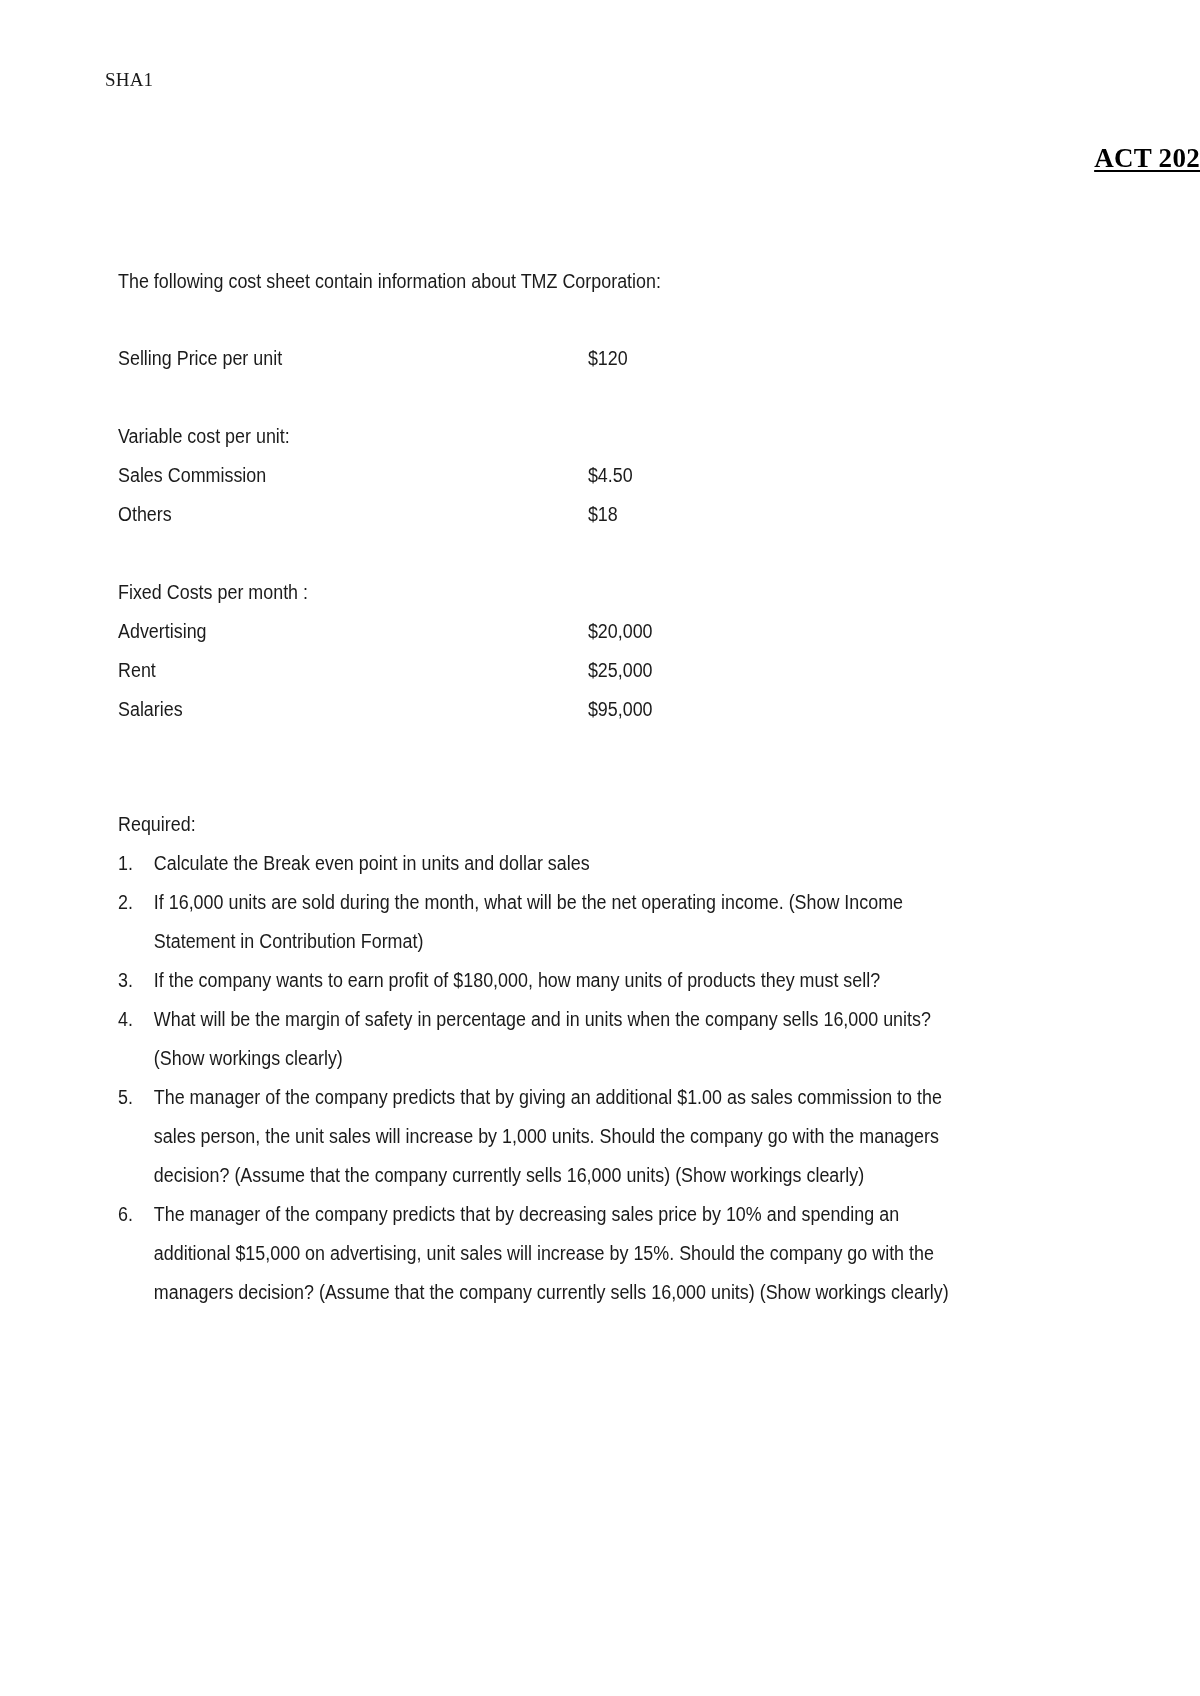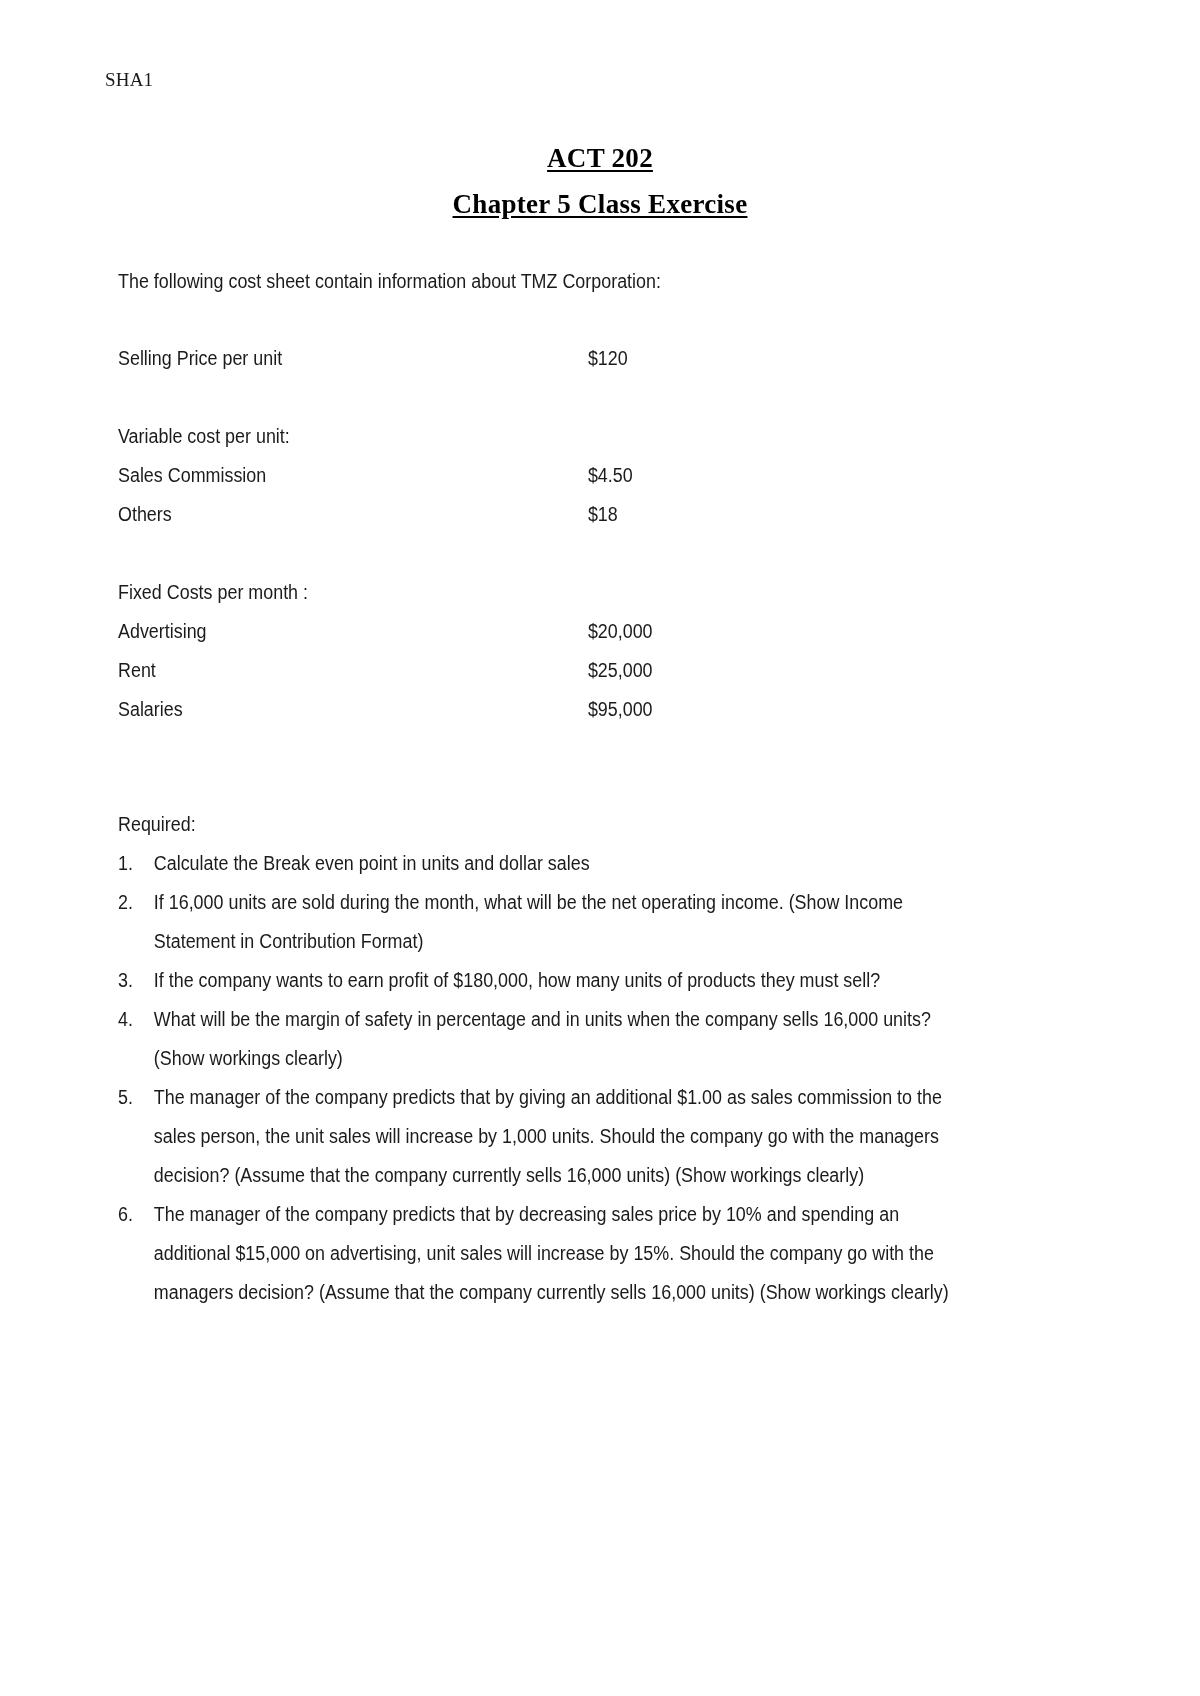--- a/index.html
+++ b/index.html
@@ -36,21 +36,21 @@
     color: #1a1a1a;
     white-space: pre;
   }
 
   
   .title-block {
     position: absolute;
     left: 0;
     top: 140px;
     width: 1200px;
-    text-align: center;
+    text-align: right;
   }
   .doc-title {
     font-family: "Liberation Serif", "DejaVu Serif", serif;
     font-weight: bold;
     font-size: 27px;
     line-height: 36px;
     text-decoration: underline;
     text-underline-offset: 3px;
     letter-spacing: 0.3px;
     color: #000;
@@ -137,97 +137,94 @@
 <body>
 
 <div class="page">
 
   <div class="doc-header">SHA1</div>
 
   <div class="title-block">
     <div class="title-row">
       <span class="doc-title">ACT 202</span>
     </div>
-    <div class="title-row second">
-      <span class="doc-title">Chapter 5 Class Exercise</span>
+  </div>
+
+  <div class="body-wrap">
+    <div class="narrow">
+
+      <div class="intro-line">The following cost sheet contain information about TMZ Corporation:</div>
+
+      <div class="spacer-md"></div>
+
+      <div class="cost-row">
+        <span class="cost-label">Selling Price per unit</span>
+        <span class="cost-value">$120</span>
+      </div>
+
+      <div class="spacer-md"></div>
+
+      <div class="section-head">Variable cost per unit:</div>
+
+      <div class="cost-row">
+        <span class="cost-label">Sales Commission</span>
+        <span class="cost-value">$4.50</span>
+      </div>
+
+      <div class="cost-row">
+        <span class="cost-label">Others</span>
+        <span class="cost-value">$18</span>
+      </div>
+
+      <div class="spacer-md"></div>
+
+      <div class="section-head">Fixed Costs per month :</div>
+
+      <div class="cost-row">
+        <span class="cost-label">Advertising</span>
+        <span class="cost-value">$20,000</span>
+      </div>
+
+      <div class="cost-row">
+        <span class="cost-label">Rent</span>
+        <span class="cost-value">$25,000</span>
+      </div>
+
+      <div class="cost-row">
+        <span class="cost-label">Salaries</span>
+        <span class="cost-value">$95,000</span>
+      </div>
+
+      <div class="spacer-lg"></div>
+
+      <div class="required-head">Required:</div>
+
+      <ol class="req-list">
+        <li>
+          <span class="li-num">1.</span>
+          <span class="li-text">Calculate the Break even point in units and dollar sales</span>
+        </li>
+        <li>
+          <span class="li-num">2.</span>
+          <span class="li-text">If 16,000 units are sold during the month, what will be the net operating income. (Show Income Statement in Contribution Format)</span>
+        </li>
+        <li>
+          <span class="li-num">3.</span>
+          <span class="li-text">If the company wants to earn profit of $180,000, how many units of products they must sell?</span>
+        </li>
+        <li>
+          <span class="li-num">4.</span>
+          <span class="li-text">What will be the margin of safety in percentage and in units when the company sells 16,000 units? (Show workings clearly)</span>
+        </li>
+        <li>
+          <span class="li-num">5.</span>
+          <span class="li-text">The manager of the company predicts that by giving an additional $1.00 as sales commission to the sales person, the unit sales will increase by 1,000 units. Should the company go with the managers decision? (Assume that the company currently sells 16,000 units) (Show workings clearly)</span>
+        </li>
+        <li>
+          <span class="li-num">6.</span>
+          <span class="li-text">The manager of the company predicts that by decreasing sales price by 10% and spending an additional $15,000 on advertising, unit sales will increase by 15%. Should the company go with the managers decision? (Assume that the company currently sells 16,000 units) (Show workings clearly)</span>
+        </li>
+      </ol>
+
     </div>
   </div>
 
-  <div class="body-wrap">
-    <div class="narrow">
-
-      <div class="intro-line">The following cost sheet contain information about TMZ Corporation:</div>
-
-      <div class="spacer-md"></div>
-
-      <div class="cost-row">
-        <span class="cost-label">Selling Price per unit</span>
-        <span class="cost-value">$120</span>
-      </div>
-
-      <div class="spacer-md"></div>
-
-      <div class="section-head">Variable cost per unit:</div>
-
-      <div class="cost-row">
-        <span class="cost-label">Sales Commission</span>
-        <span class="cost-value">$4.50</span>
-      </div>
-
-      <div class="cost-row">
-        <span class="cost-label">Others</span>
-        <span class="cost-value">$18</span>
-      </div>
-
-      <div class="spacer-md"></div>
-
-      <div class="section-head">Fixed Costs per month :</div>
-
-      <div class="cost-row">
-        <span class="cost-label">Advertising</span>
-        <span class="cost-value">$20,000</span>
-      </div>
-
-      <div class="cost-row">
-        <span class="cost-label">Rent</span>
-        <span class="cost-value">$25,000</span>
-      </div>
-
-      <div class="cost-row">
-        <span class="cost-label">Salaries</span>
-        <span class="cost-value">$95,000</span>
-      </div>
-
-      <div class="spacer-lg"></div>
-
-      <div class="required-head">Required:</div>
-
-      <ol class="req-list">
-        <li>
-          <span class="li-num">1.</span>
-          <span class="li-text">Calculate the Break even point in units and dollar sales</span>
-        </li>
-        <li>
-          <span class="li-num">2.</span>
-          <span class="li-text">If 16,000 units are sold during the month, what will be the net operating income. (Show Income Statement in Contribution Format)</span>
-        </li>
-        <li>
-          <span class="li-num">3.</span>
-          <span class="li-text">If the company wants to earn profit of $180,000, how many units of products they must sell?</span>
-        </li>
-        <li>
-          <span class="li-num">4.</span>
-          <span class="li-text">What will be the margin of safety in percentage and in units when the company sells 16,000 units? (Show workings clearly)</span>
-        </li>
-        <li>
-          <span class="li-num">5.</span>
-          <span class="li-text">The manager of the company predicts that by giving an additional $1.00 as sales commission to the sales person, the unit sales will increase by 1,000 units. Should the company go with the managers decision? (Assume that the company currently sells 16,000 units) (Show workings clearly)</span>
-        </li>
-        <li>
-          <span class="li-num">6.</span>
-          <span class="li-text">The manager of the company predicts that by decreasing sales price by 10% and spending an additional $15,000 on advertising, unit sales will increase by 15%. Should the company go with the managers decision? (Assume that the company currently sells 16,000 units) (Show workings clearly)</span>
-        </li>
-      </ol>
-
-    </div>
-  </div>
-
 </div>
 
 </body></html>

